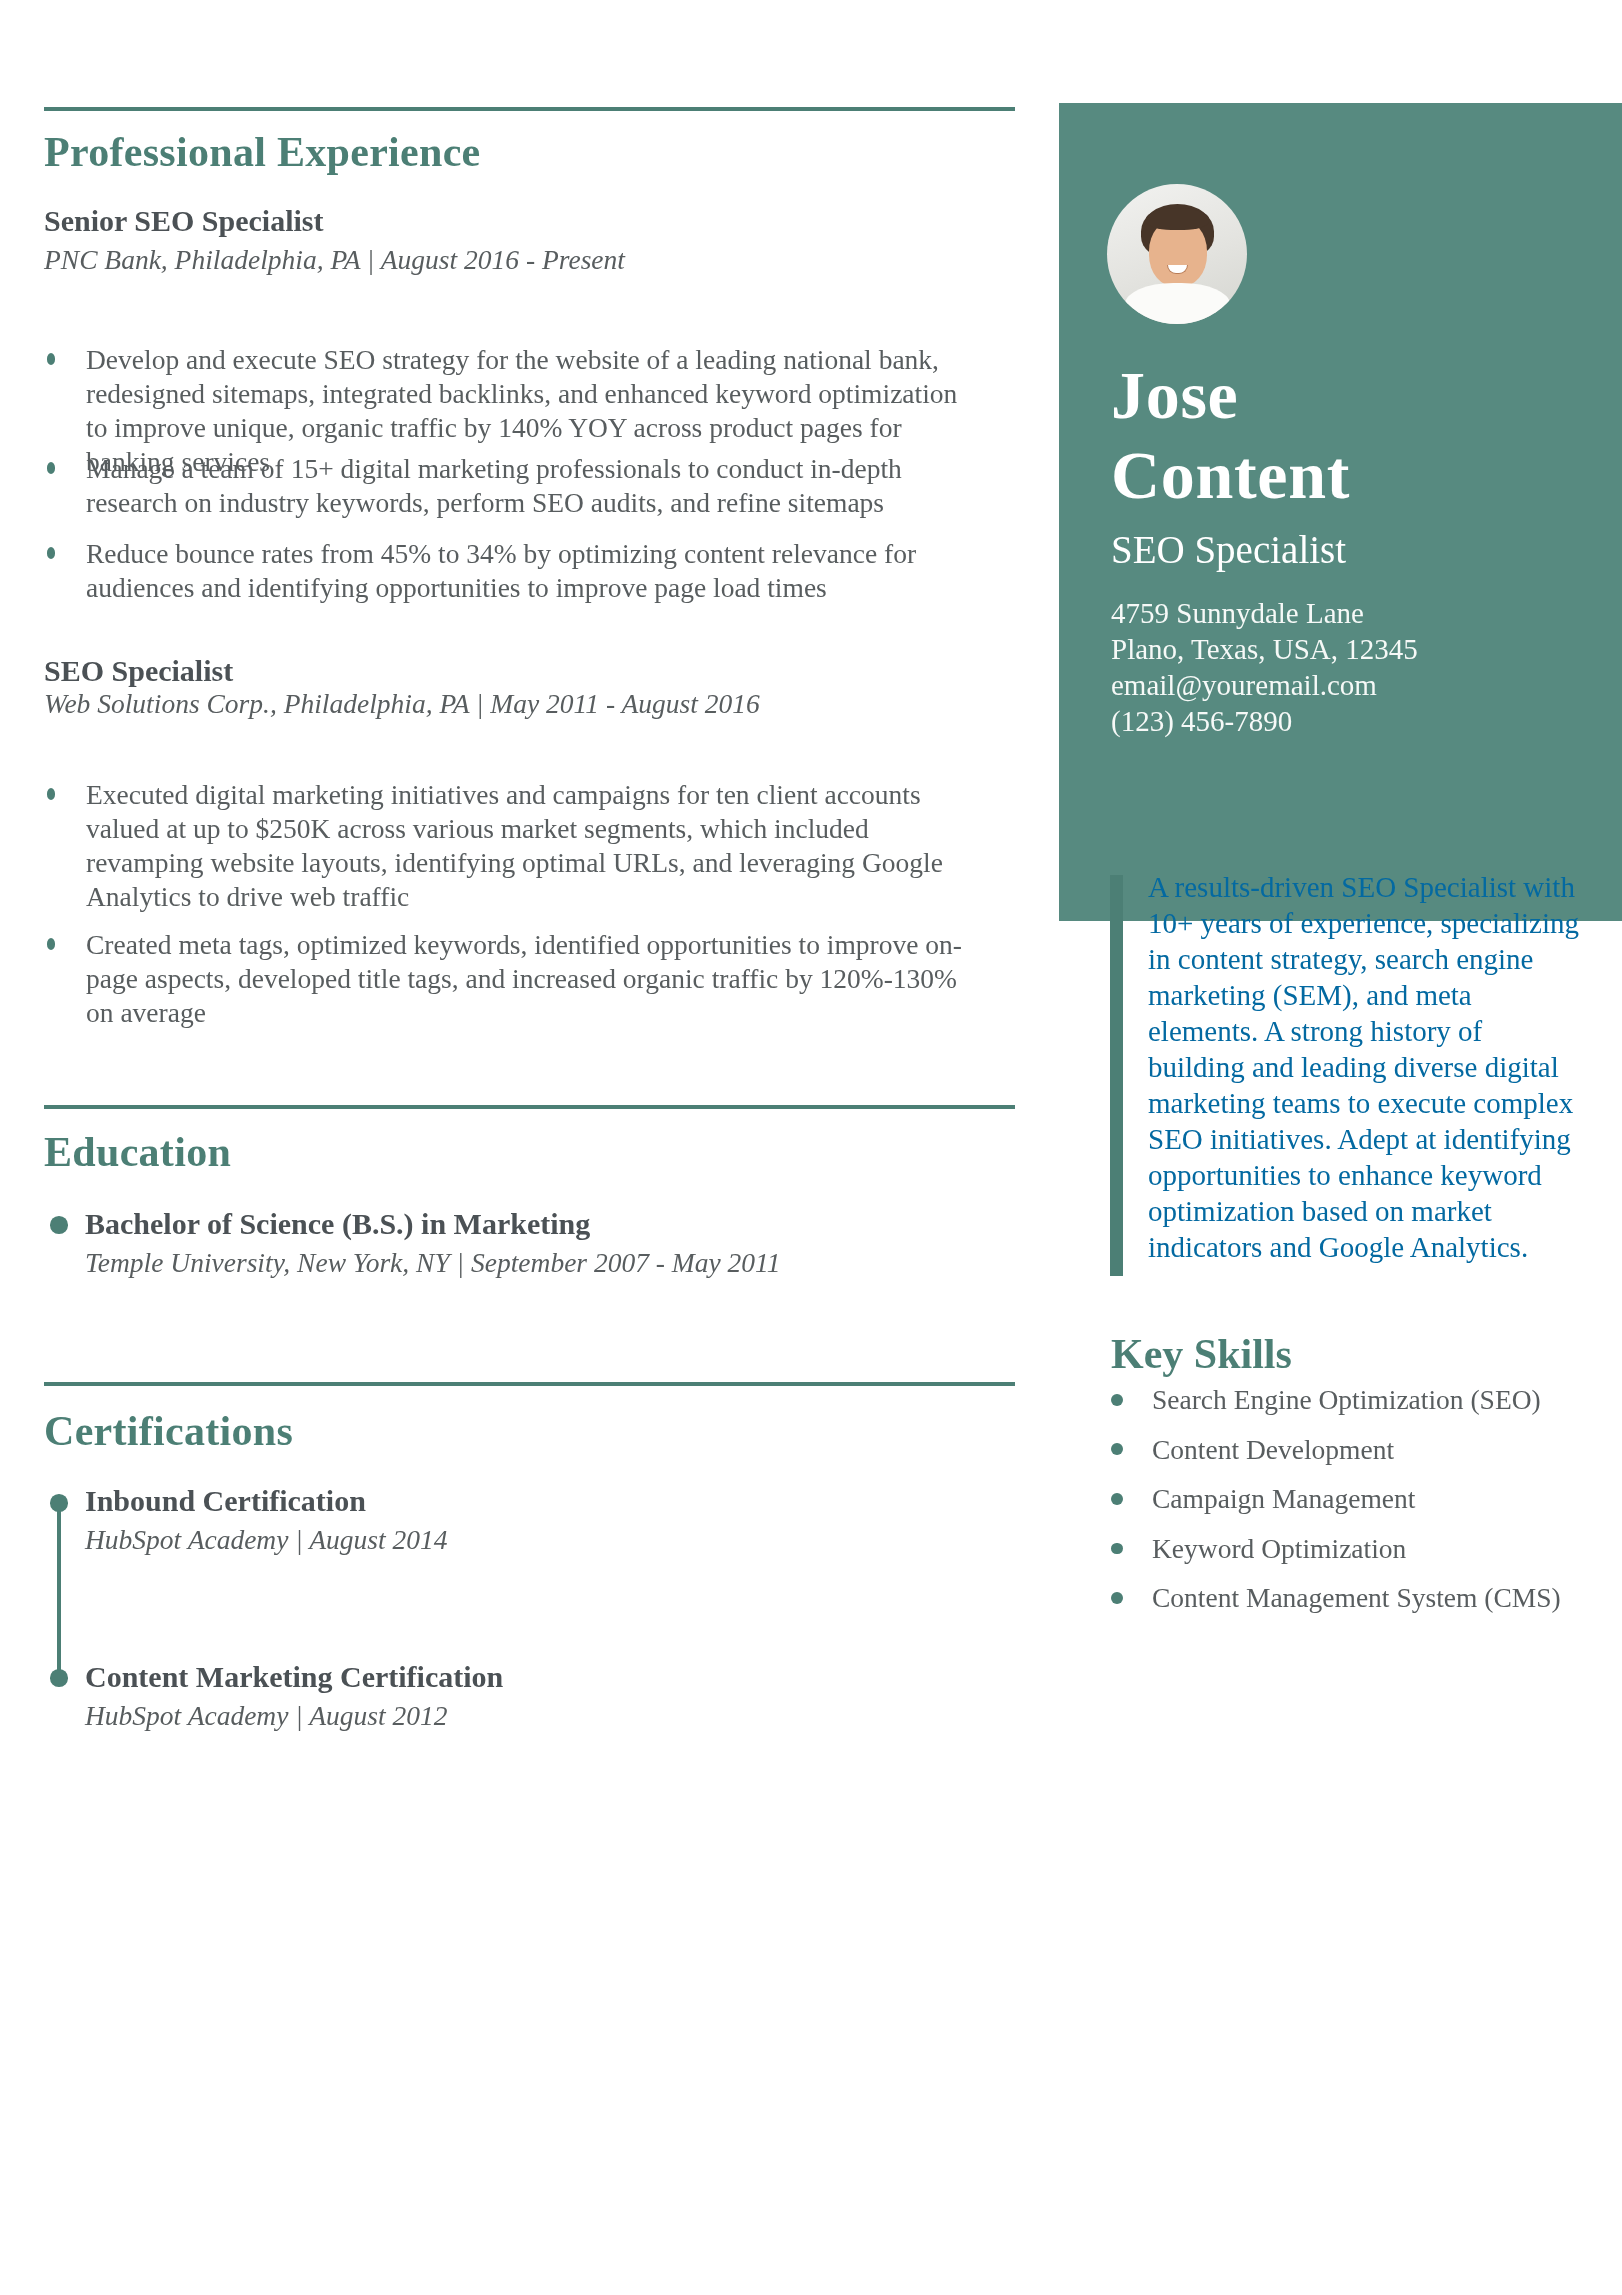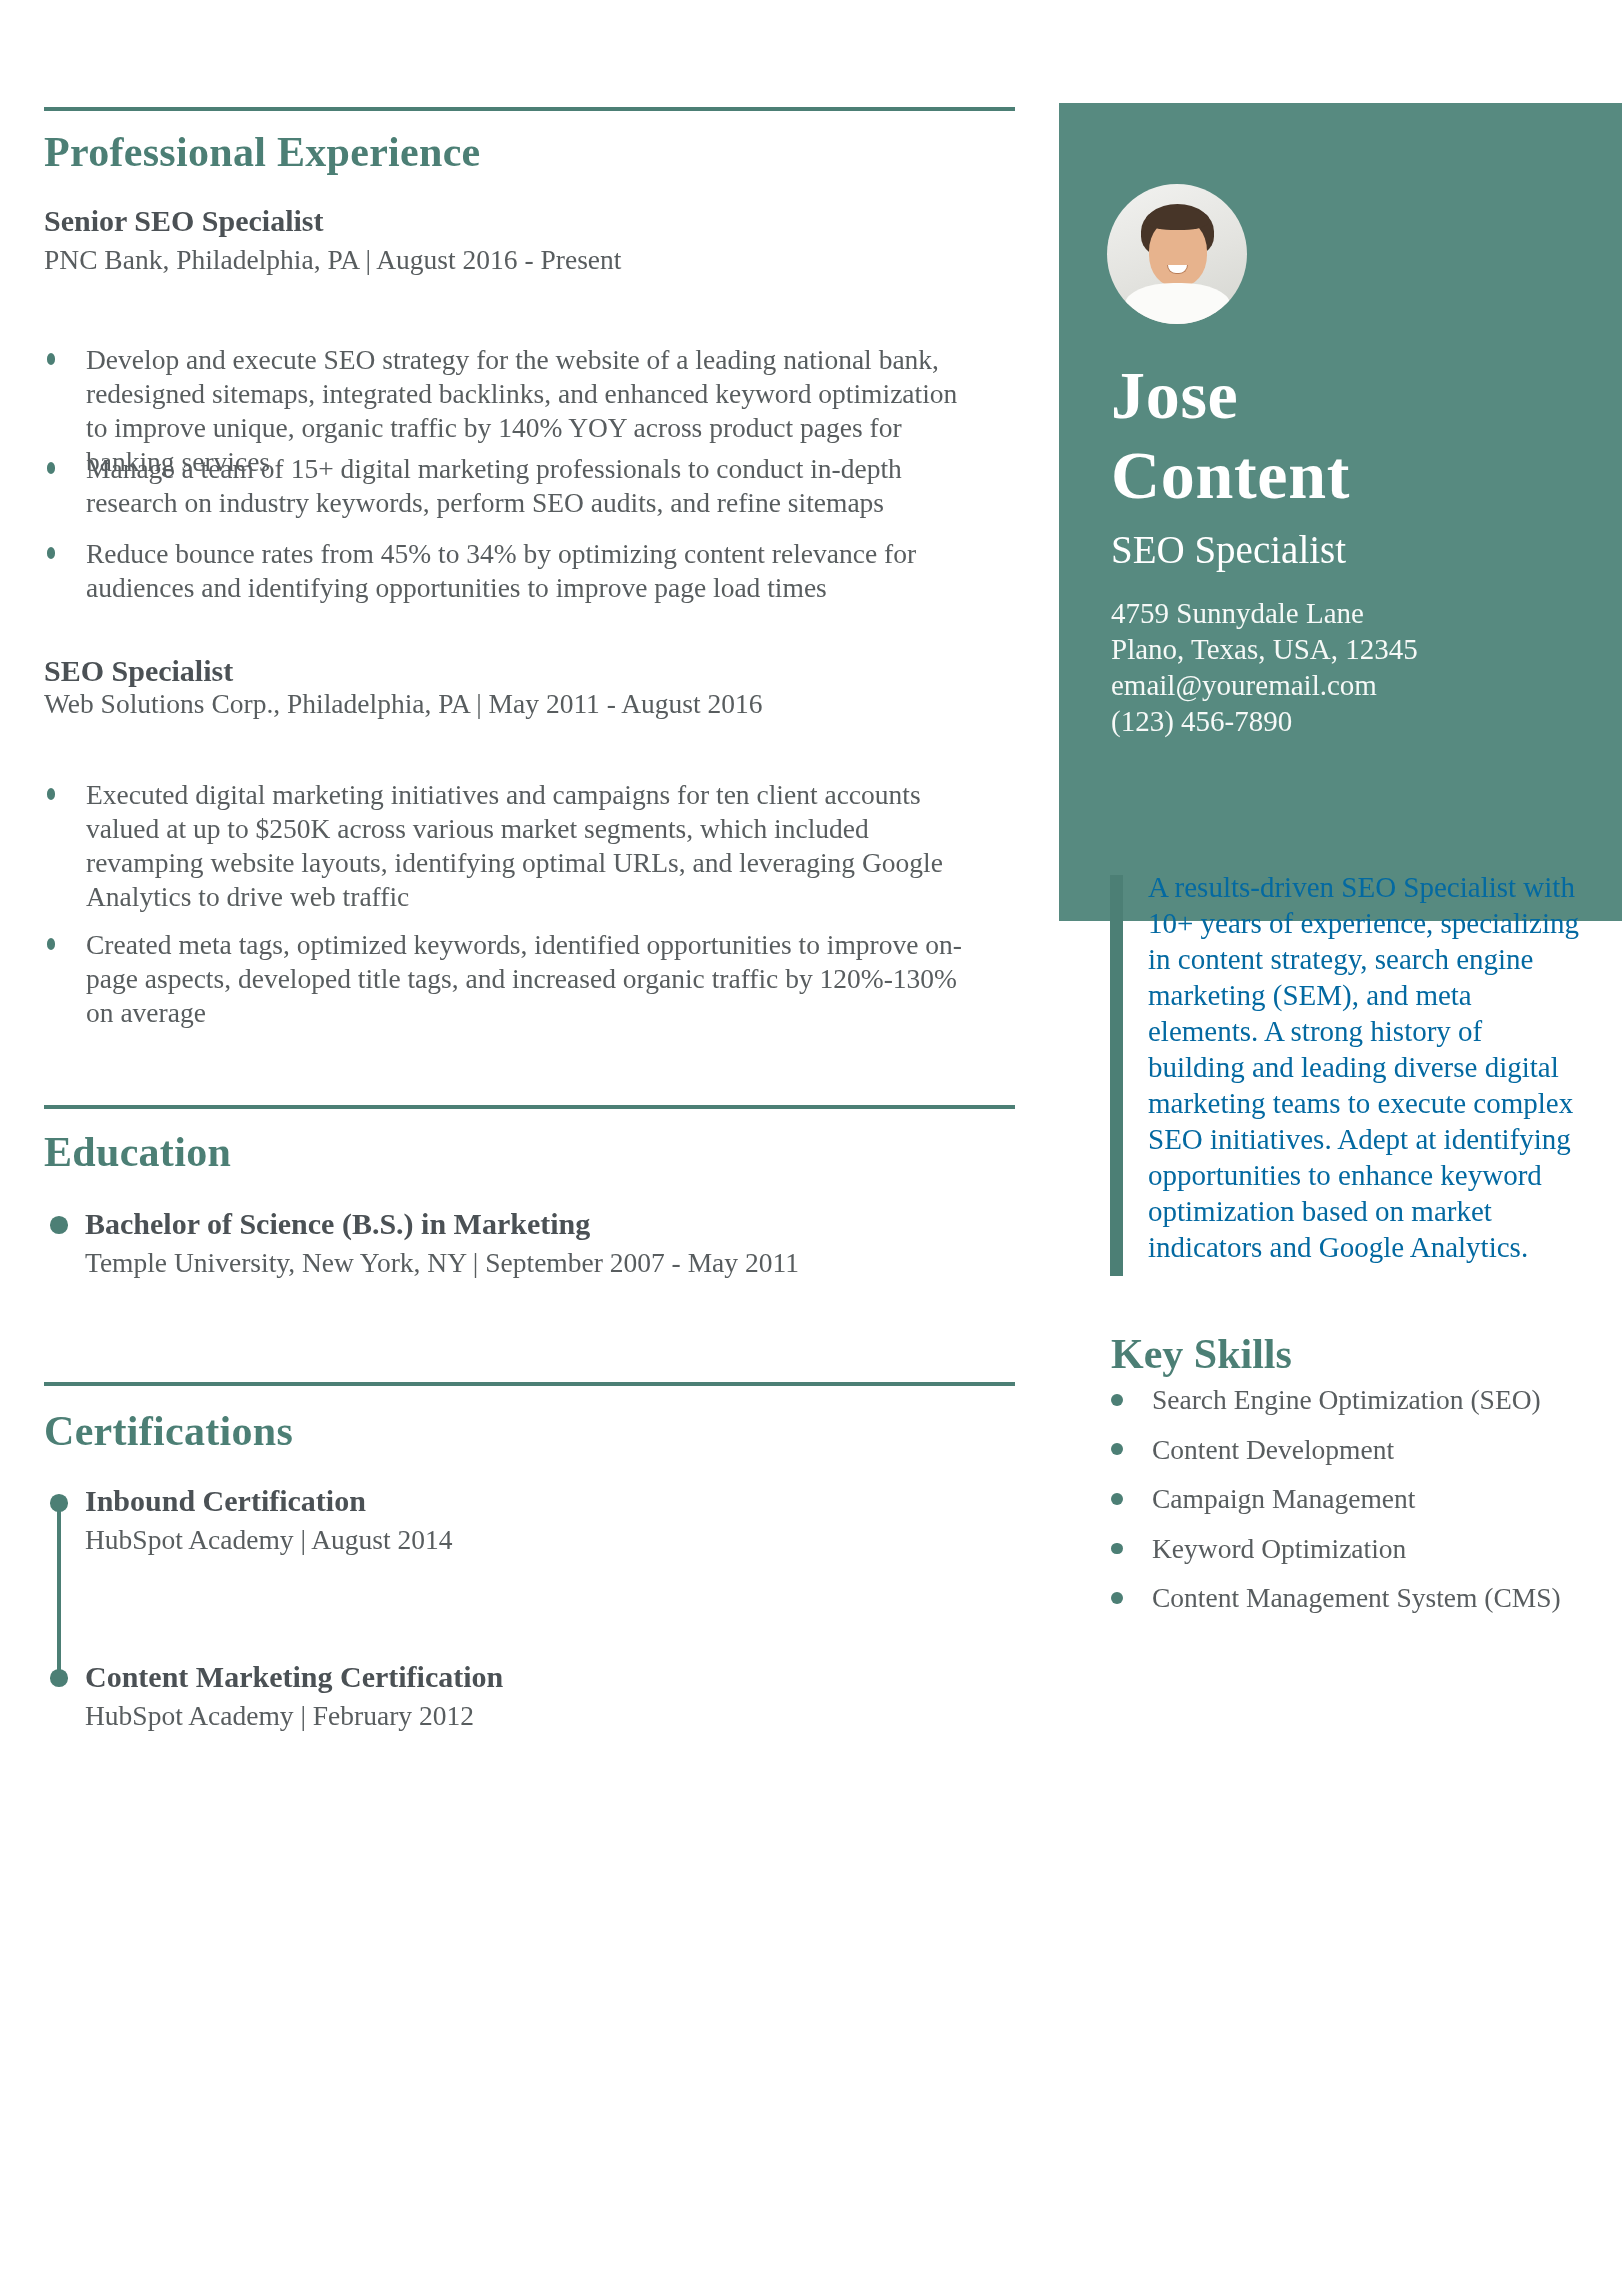--- a/index.html
+++ b/index.html
@@ -12,21 +12,21 @@
   }
   .page { position: absolute; inset: 0; background: #ffffff; border-radius: 13px; }
 
   
   .rule { position: absolute; left: 44px; width: 971px; height: 3.9px; background: #4c7f75; }
   .section-heading {
     position: absolute; left: 44px;
     font-size: 42px; font-weight: 700; color: #4c7f75; letter-spacing: 0.3px;
   }
   .item-title { position: absolute; font-size: 30px; font-weight: 700; color: #4b5155; }
-  .item-meta  { position: absolute; font-size: 27.5px; color: #585d5f; }
+  .item-meta  { position: absolute; font-size: 27.5px; color: #585d5f; font-style: italic; }
 
   
   .bullet-row { position: absolute; left: 44px; width: 935px; }
   .bullet-dot {
     position: absolute; left: 2.6px; top: 9.8px;
     width: 8.5px; height: 11.8px; border-radius: 50%;
     background: #4c7f75;
   }
   .bullet-text { display: block; margin-left: 42px; font-size: 27.5px; line-height: 34px; color: #585d5f; }
 
@@ -139,21 +139,21 @@
   <div class="section-heading" style="top:1407px;">Certifications</div>
 
   <span class="connector" style="top:1510px; height:170px;"></span>
 
   <span class="big-dot" style="left:50px; top:1494px;"></span>
   <div class="item-title" style="left:85px; top:1484px;">Inbound Certification</div>
   <div class="item-meta" style="left:85px; top:1524px;">HubSpot Academy | August 2014</div>
 
   <span class="big-dot" style="left:50px; top:1669px;"></span>
   <div class="item-title" style="left:85px; top:1660px;">Content Marketing Certification</div>
-  <div class="item-meta" style="left:85px; top:1700px;">HubSpot Academy | February 2012</div>
+  <div class="item-meta" style="left:85px; top:1700px;">HubSpot Academy | August 2012</div>
 
   <div class="sidebar-box">
 
     <div class="photo">
       <span class="hair"></span>
       <span class="face"></span>
       <span class="fringe"></span>
       <span class="smile"></span>
       <span class="shirt"></span>
     </div>

